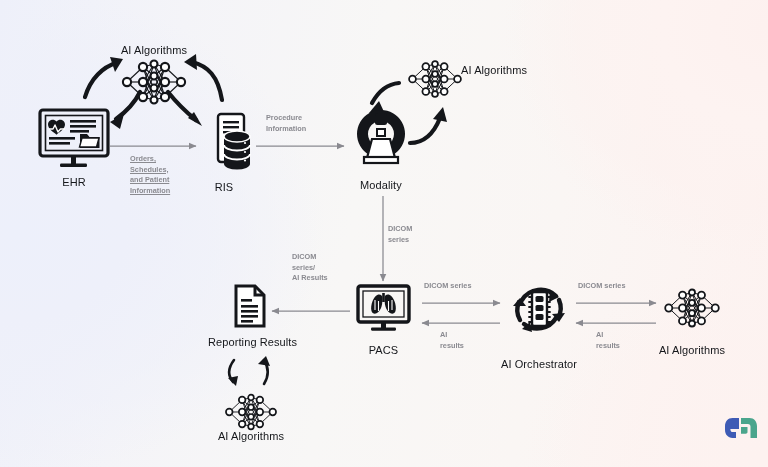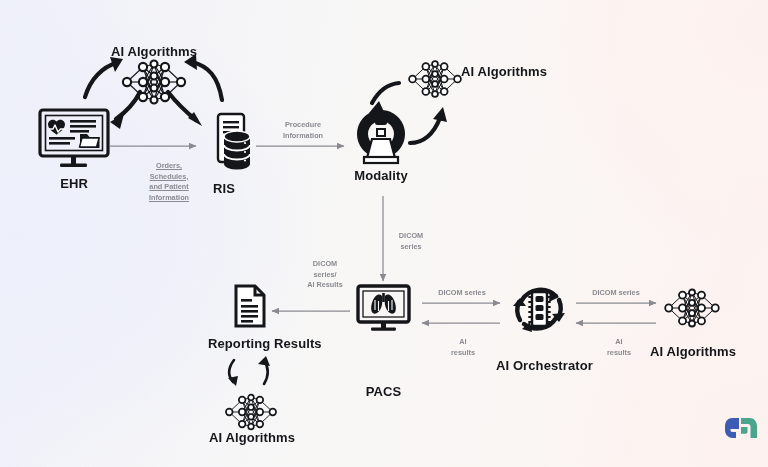--- a/index.html
+++ b/index.html
@@ -14,28 +14,27 @@
     background:
       radial-gradient(ellipse 420px 330px at 2% 50%, #edf0fb 0%, #eef0fa 26%, rgba(238,240,250,0.55) 52%, rgba(247,246,246,0) 74%),
       radial-gradient(ellipse 330px 300px at 100% 6%, #fdf1ef 0%, #fdf3f1 32%, rgba(253,241,239,0.5) 58%, rgba(247,246,246,0) 80%),
       radial-gradient(ellipse 300px 260px at 99% 99%, #fdf2f0 0%, rgba(253,242,240,0.55) 45%, rgba(247,246,246,0) 78%),
       linear-gradient(100deg,#eef0fa 0%,#f4f4f8 22%,#f8f7f6 46%,#faf6f4 70%,#fdf2f0 100%);
   }
   .node{position:absolute;}
   .icon{display:block;}
   .nlabel{
     position:absolute;text-align:center;
-    font-size:13px;font-weight:bold;color:#14161a;
+    font-size:11px;font-weight:normal;color:#14161a;
     letter-spacing:.1px;white-space:nowrap;
   }
   .elabel{
-    position:absolute;text-align:center;
+    position:absolute;
     font-size:7.3px;font-weight:bold;color:#8a8a90;
     line-height:10.5px;
-    margin-top:7px;
   }
   svg{display:block;overflow:visible;}
   #flowlayer{position:absolute;left:0;top:0;width:768px;height:467px;pointer-events:none;}
   .logo{position:absolute;}
 </style>
 </head>
 <body>
 
 <div id="canvas">
 
@@ -182,21 +181,21 @@
 
   <div class="node" style="left:350px;top:105px;">
     <svg class="icon" width="62" height="64" viewBox="0 0 62 64">
       <path d="M31 5 a24 24 0 1 0 0.01 0 z M31 16 a13 13 0 1 1 -0.01 0 z" fill="#14161a"></path>
       <rect x="25" y="8" width="12" height="12" rx="2.5" fill="#14161a"></rect>
       <rect x="27" y="24" width="8" height="7" fill="#ffffff" stroke="#14161a" stroke-width="2"></rect>
       <path d="M22 34 h18 l5 19 h-28 z" fill="#ffffff" stroke="#14161a" stroke-width="2.2"></path>
       <rect x="14" y="52" width="34" height="6" fill="#ffffff" stroke="#14161a" stroke-width="2.2"></rect>
     </svg>
   </div>
-  <div class="nlabel" style="left:345px;top:168px;width:72px;">Modality</div>
+  <div class="nlabel" style="left:345px;top:179px;width:72px;">Modality</div>
 
   <div class="node" style="left:405px;top:58px;">
     <svg class="icon" width="60" height="42" viewBox="0 0 72 48">
       <g stroke="#14161a" stroke-width="1.15" fill="none">
         <line x1="9" y1="24" x2="25" y2="9"></line>
           <line x1="9" y1="24" x2="25" y2="24"></line>
           <line x1="9" y1="24" x2="25" y2="39"></line>
         <line x1="25" y1="9" x2="36" y2="6"></line>
           <line x1="25" y1="9" x2="36" y2="18"></line>
           <line x1="25" y1="9" x2="36" y2="30"></line>
@@ -248,21 +247,21 @@
       <rect x="2" y="2" width="51" height="36" rx="2.5" fill="none" stroke="#14161a" stroke-width="3.4"></rect>
       <rect x="7" y="7" width="41" height="26" fill="none" stroke="#14161a" stroke-width="1.3"></rect>
       <rect x="26.2" y="9" width="2.6" height="9" fill="#14161a"></rect>
       <path d="M26.3 13 c-0.4 -2.2 -2.8 -2.9 -4.6 -2.2 c-2.4 1 -4 3.4 -5.1 6.2 c-1.3 3.3 -1.9 7.3 -1.1 10 c0.7 2.4 3 3.3 5 2.3 c2.2 -1.1 4 -3.6 4.9 -6.2 c0.7 -2 0.9 -4.2 0.9 -6.2 z" fill="#14161a"></path>
       <path d="M28.7 13 c0.4 -2.2 2.8 -2.9 4.6 -2.2 c2.4 1 4 3.4 5.1 6.2 c1.3 3.3 1.9 7.3 1.1 10 c-0.7 2.4 -3 3.3 -5 2.3 c-2.2 -1.1 -4 -3.6 -4.9 -6.2 c-0.7 -2 -0.9 -4.2 -0.9 -6.2 z" fill="#14161a"></path>
       <path d="M19 16 v10 M22.5 17 v10 M32.5 17 v10 M36 16 v10" stroke="#ffffff" stroke-width="1.1" fill="none"></path>
       <rect x="25" y="38" width="5" height="6" fill="#14161a"></rect>
       <rect x="15" y="43.5" width="25" height="3.2" rx="1.1" fill="#14161a"></rect>
     </svg>
   </div>
-  <div class="nlabel" style="left:356px;top:344px;width:55px;margin-top:40px;">PACS</div>
+  <div class="nlabel" style="left:356px;top:344px;width:55px;">PACS</div>
 
   <div class="node" style="left:508px;top:280px;">
     <svg class="icon" width="62" height="58" viewBox="0 0 62 58">
 
       <path d="M14 20 A22 22 0 0 1 48 16" fill="none" stroke="#14161a" stroke-width="4.4" stroke-linecap="round"></path>
       <path d="M42 10 L51 17 L41 22 z" fill="#14161a"></path>
       <path d="M48 38 A22 22 0 0 1 16 44" fill="none" stroke="#14161a" stroke-width="4.4" stroke-linecap="round"></path>
       <path d="M22 42 L14 49 L24 52 z" fill="#14161a"></path>
       <path d="M11 22 A20 20 0 0 0 12 40" fill="none" stroke="#14161a" stroke-width="4.4" stroke-linecap="round"></path>
       <path d="M5 26 L12 18 L18 26 z" fill="#14161a"></path>

